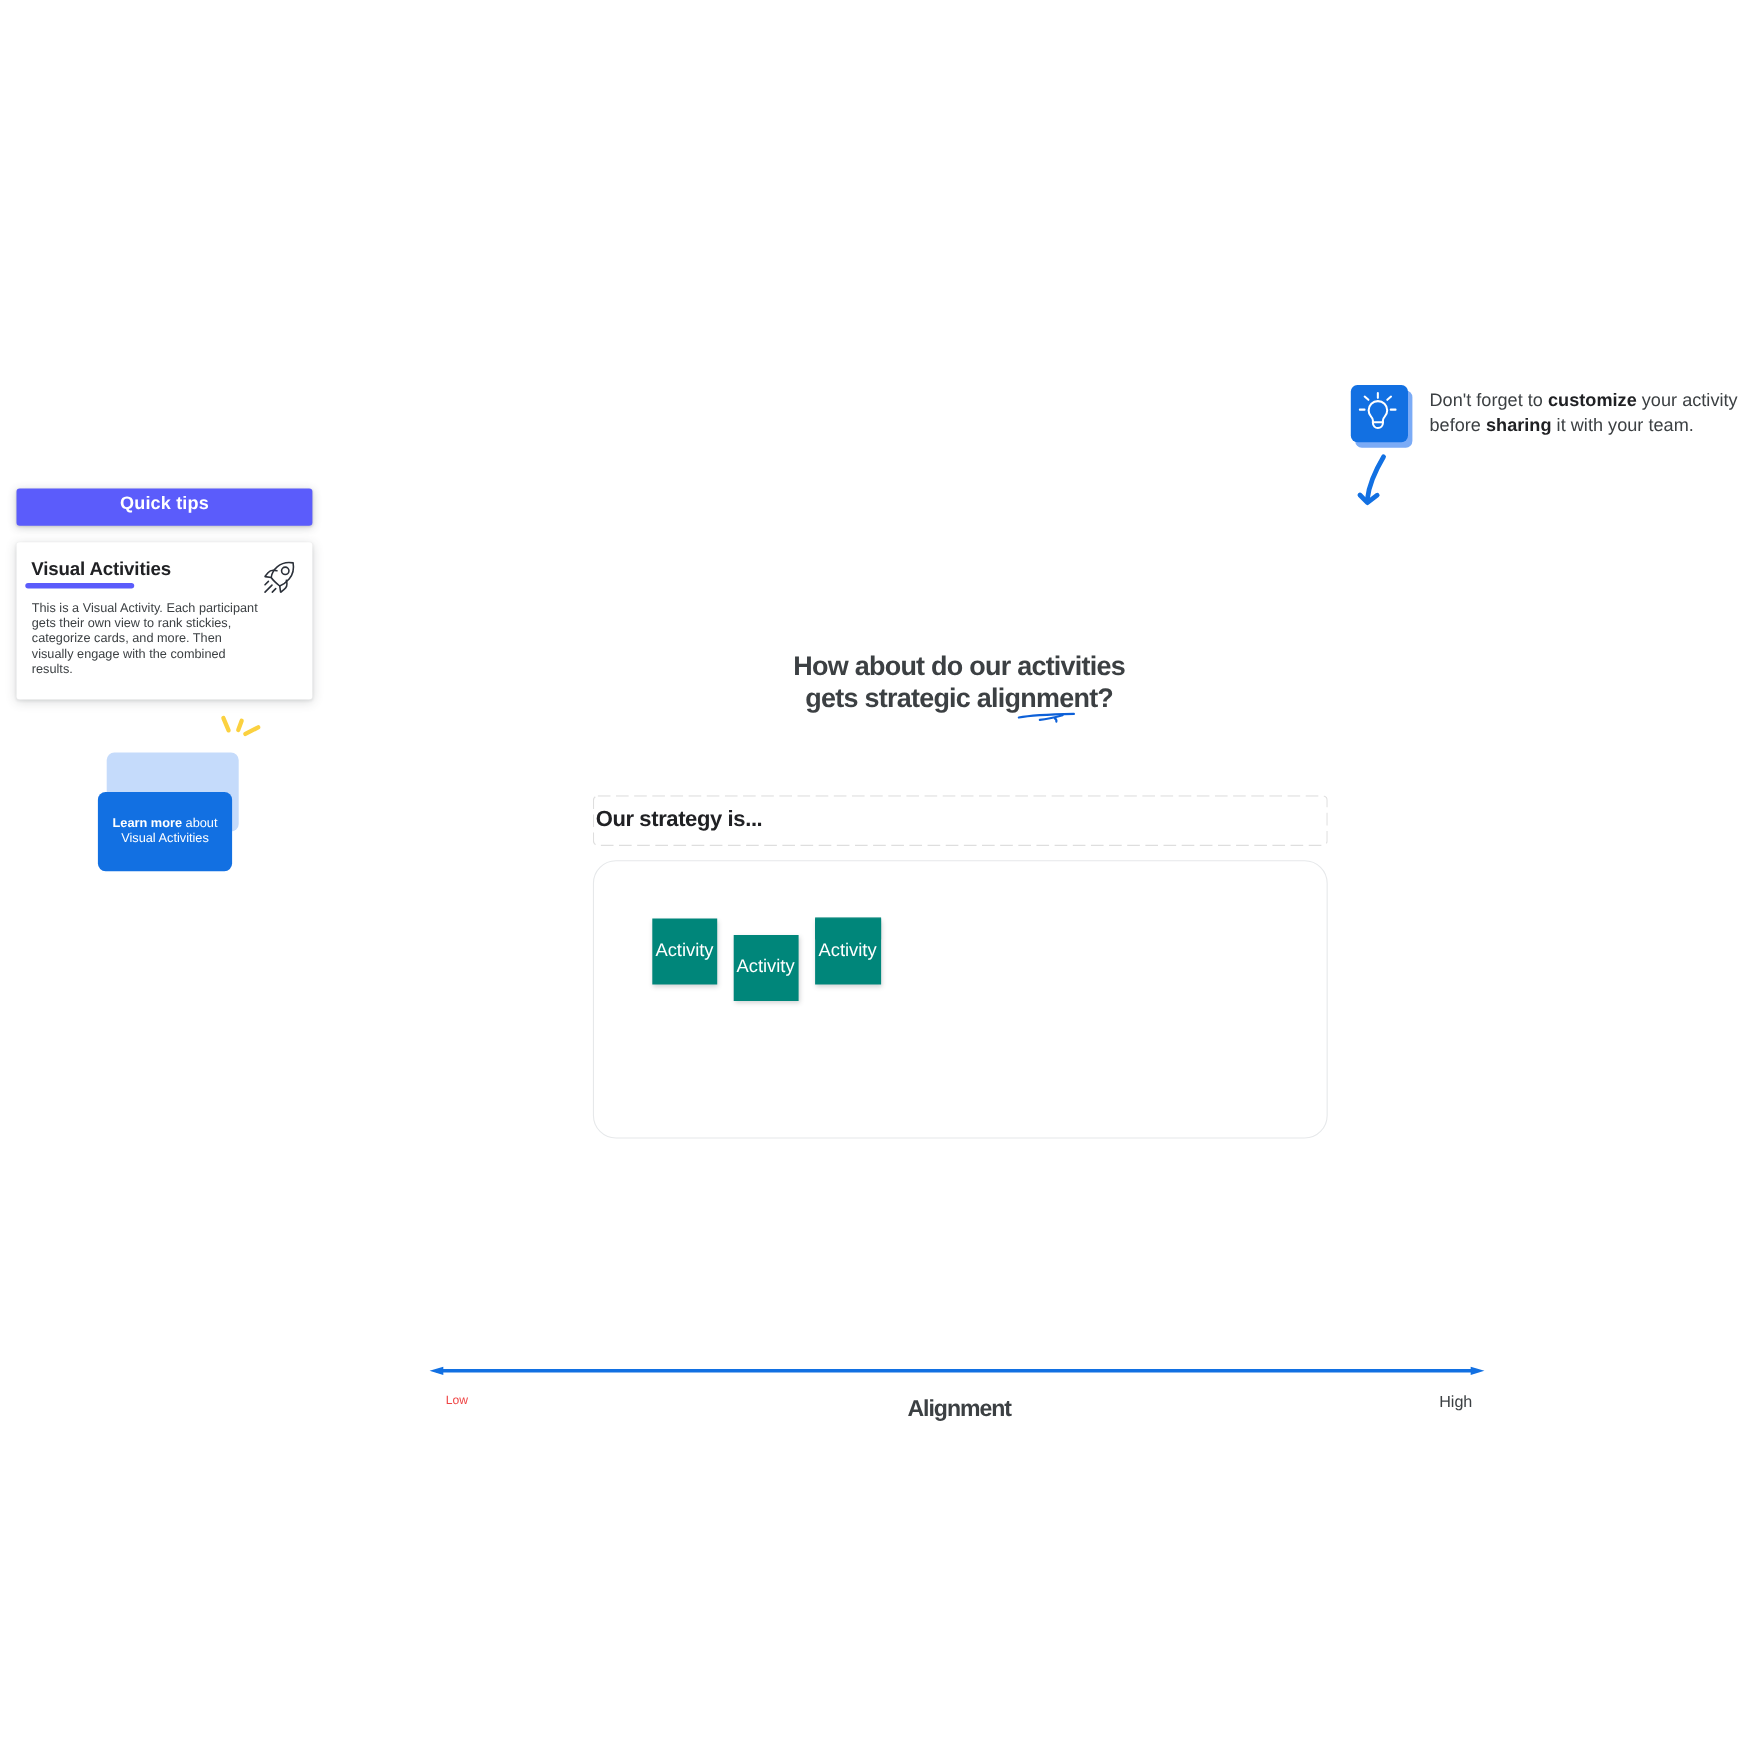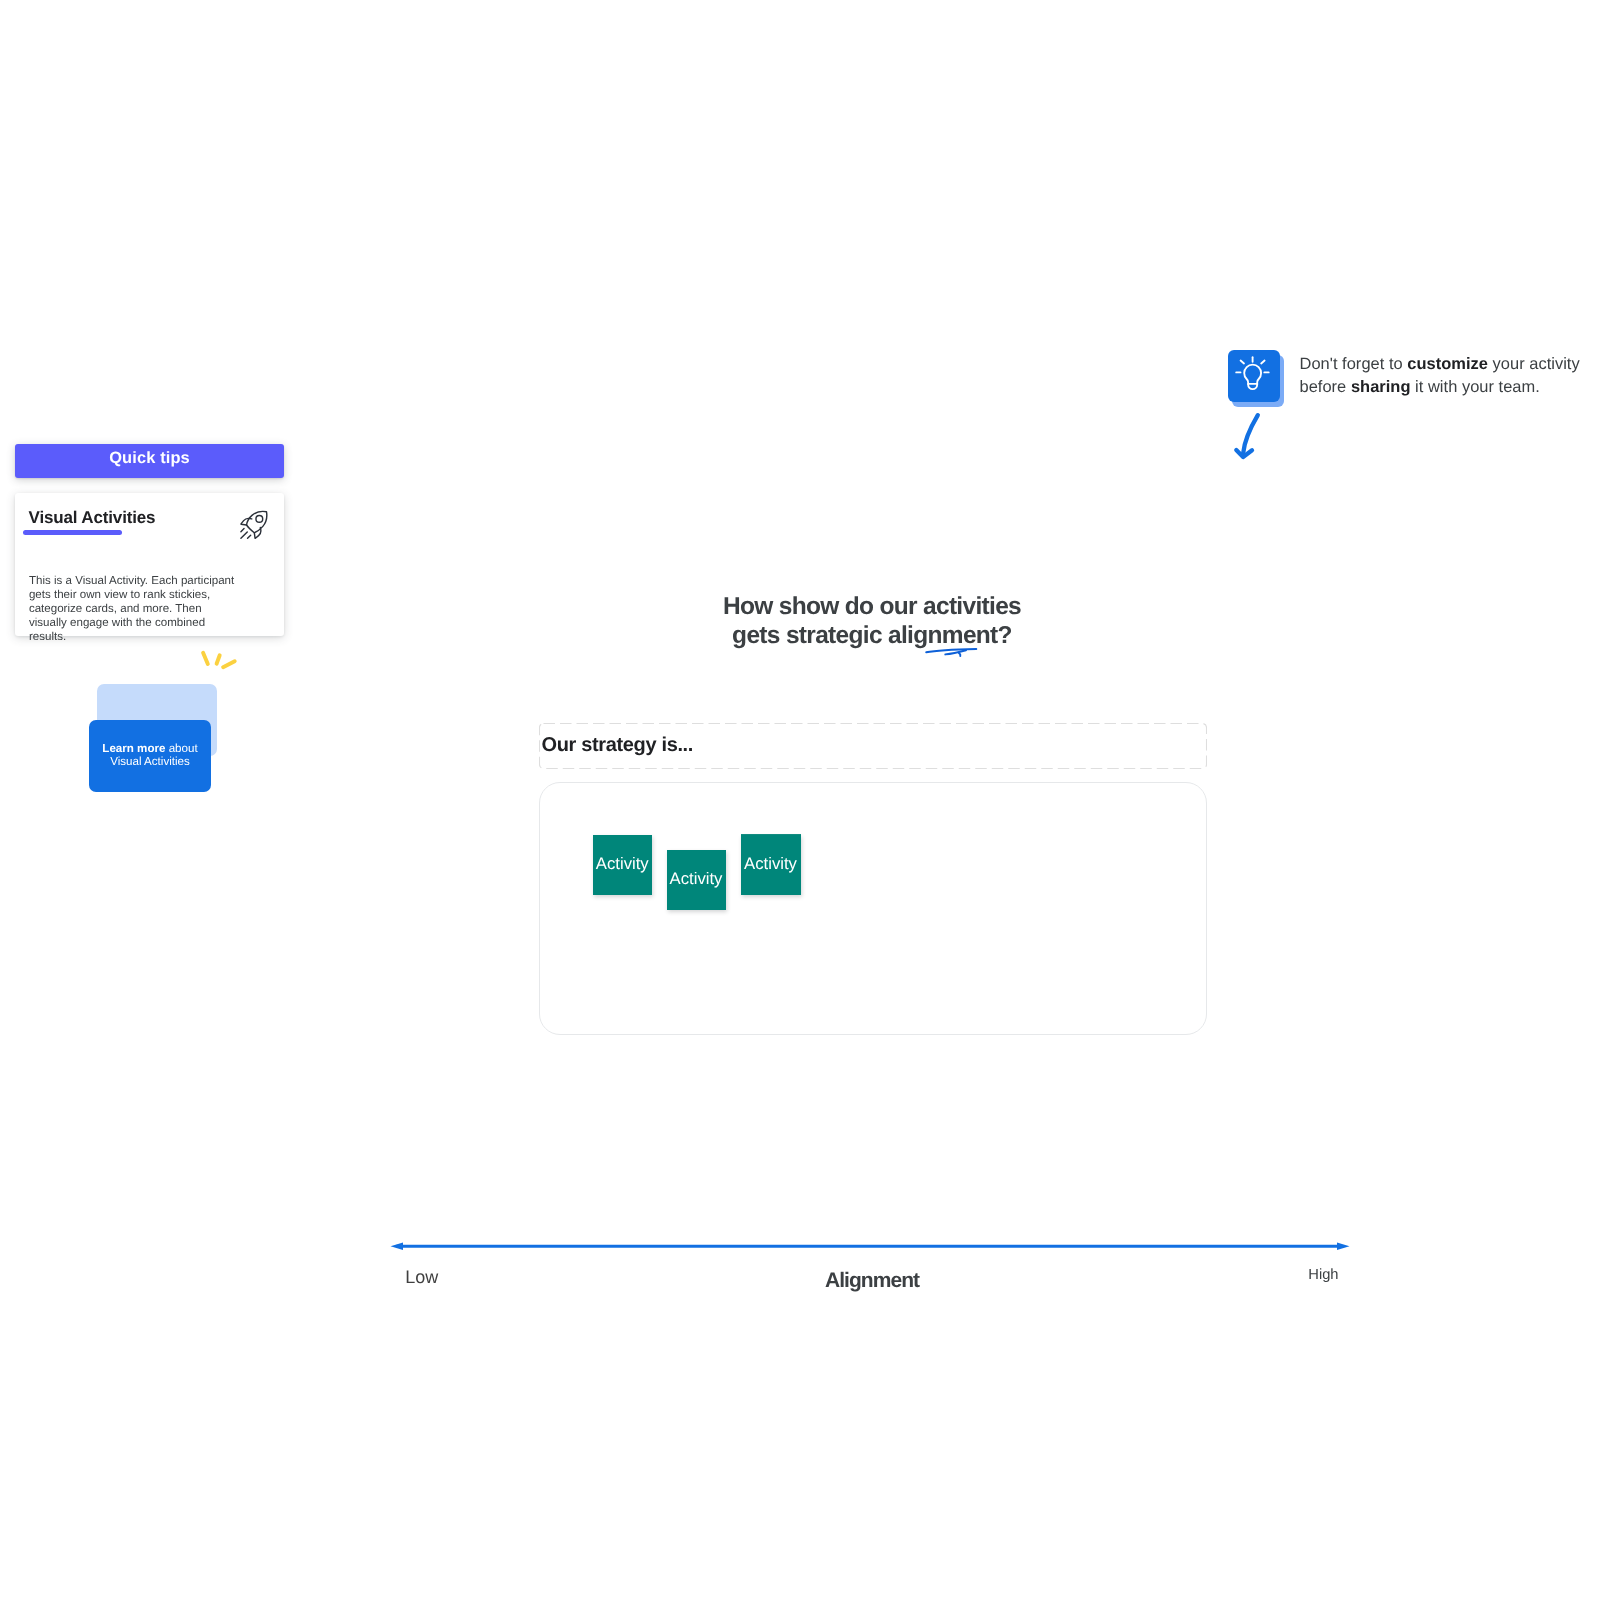--- a/index.html
+++ b/index.html
@@ -25,21 +25,21 @@
   #qt-card-title{
     position:absolute; left:28.5px; top:507.6px; font-size:17px; font-weight:700;
     color:#202124; line-height:20px; letter-spacing:-.15px;
   }
   #qt-underline{
     position:absolute; left:7.5px; top:36.8px; width:99px; height:5px;
     background:#5b5cfb; border-radius:3px;
   }
   #qt-card-body{
     position:absolute; left:28.9px; top:545.6px; width:212px;
-    font-size:11.55px; line-height:14.0px; color:#3c4043; letter-spacing:.01px;margin-top:28px;
+    font-size:11.55px; line-height:14.0px; color:#3c4043; letter-spacing:.01px;
   }
   #qt-rocket{ position:absolute; left:222.6px; top:15.7px; }
 
   
   #lm-shadow{
     left:97px; top:684px; width:120px; height:72px;
     background:#c5dbfb; border-radius:7px;
   }
   #lm-btn{
     left:89px; top:676px; width:122px; height:72px;
@@ -85,21 +85,21 @@
     font-size:16.7px; line-height:1;
     box-shadow:1px 2px 4px rgba(60,64,67,.22);
   }
   #sticky1{ left:592.5px; top:834.5px; width:59.5px; height:60px; }
   #sticky2{ left:666.5px; top:849.5px; width:59px; height:60px; }
   #sticky3{ left:740.5px; top:834.5px; width:60px; height:60.5px; }
   #sticky3b{ left:741.3px; top:834.0px; width:59.8px; height:19.8px; background:#00867a; box-shadow:none; opacity:.92; }
 
   
   #axis-svg{ left:385px; top:1237px; }
-  #axis-low{ left:405.3px; top:1268.0px; font-size:18px; color:#404040; line-height:1; }
+  #axis-low{ left:405.3px; top:1268.0px; font-size:11px; color:#ef4444; line-height:1; }
   #axis-high{ left:1308.3px; top:1268.0px; font-size:14.7px; color:#3c4043; line-height:1; }
   #axis-label{
     left:0px; top:1270px; width:1744px; text-align:center;
     font-size:21px; font-weight:700; color:#3c4043; line-height:1; letter-spacing:-.95px;
   }
 </style>
 </head>
 <body>
 
 <div class="abs" id="qt-header">
@@ -160,21 +160,21 @@
   <span>before </span><b>sharing</b><span> it with your team.</span>
 </div>
 <div class="abs" id="tip-arrow">
   <svg width="36" height="54" viewBox="0 0 36 54" fill="none">
     <path d="M27.8 5.2 C20.5 17.5 14.6 30.0 13.2 43.0" stroke="#1270e2" stroke-width="4.3" stroke-linecap="round" fill="none"></path>
     <path d="M6.3 40.0 L13.1 47.0 L22.0 40.2" stroke="#1270e2" stroke-width="4.3" stroke-linecap="round" stroke-linejoin="round" fill="none"></path>
   </svg>
 </div>
 
 <div class="abs" id="board-title">
-  <span>How show do our activities</span><br>
+  <span>How about do our activities</span><br>
   <span>gets strategic alignment?</span>
 </div>
 <div class="abs" id="title-squiggle">
   <svg width="56" height="14" viewBox="0 0 56 14" fill="none">
     <g stroke="#0d60d8" stroke-width="1.95" stroke-linecap="round" fill="none">
       <path d="M2.2 8.3 C12 6.4 34 5.4 52.3 5.0"></path>
       <path d="M21.3 10.4 C27 9.8 34.5 8.2 42.0 6.2"></path>
       <path d="M35.0 9.2 C36.3 10.0 36.6 10.9 36.3 12.0"></path>
     </g>
   </svg>

